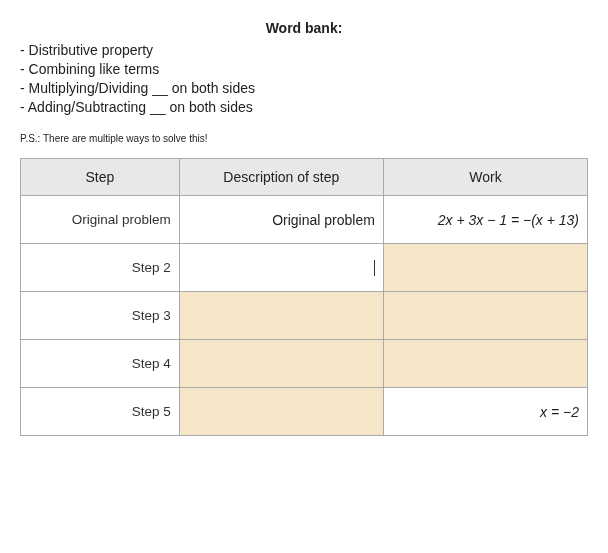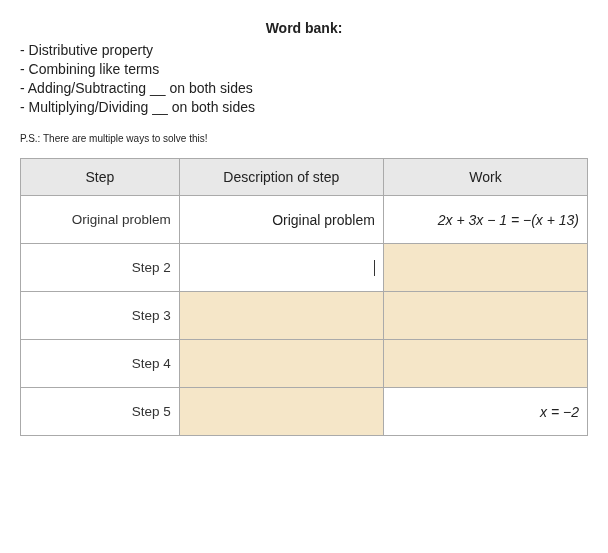--- a/index.html
+++ b/index.html
@@ -74,22 +74,22 @@
     .col-desc { width: 36%; }
     .col-work { width: 36%; }
   </style>
 </head>
 <body>
 
 <div class="word-bank-section">
   <div class="word-bank-title">Word bank:</div>
   <div class="word-bank-item">- Distributive property</div>
   <div class="word-bank-item">- Combining like terms</div>
+  <div class="word-bank-item">- Multiplying/Dividing __ on both sides</div>
   <div class="word-bank-item">- Adding/Subtracting __ on both sides</div>
-  <div class="word-bank-item">- Multiplying/Dividing __ on both sides</div>
 </div>
 
 <div class="ps-note">P.S.: There are multiple ways to solve this!</div>
 
 <table>
   <thead>
     <tr>
       <th class="col-step">Step</th>
       <th class="col-desc">Description of step</th>
       <th class="col-work">Work</th>

